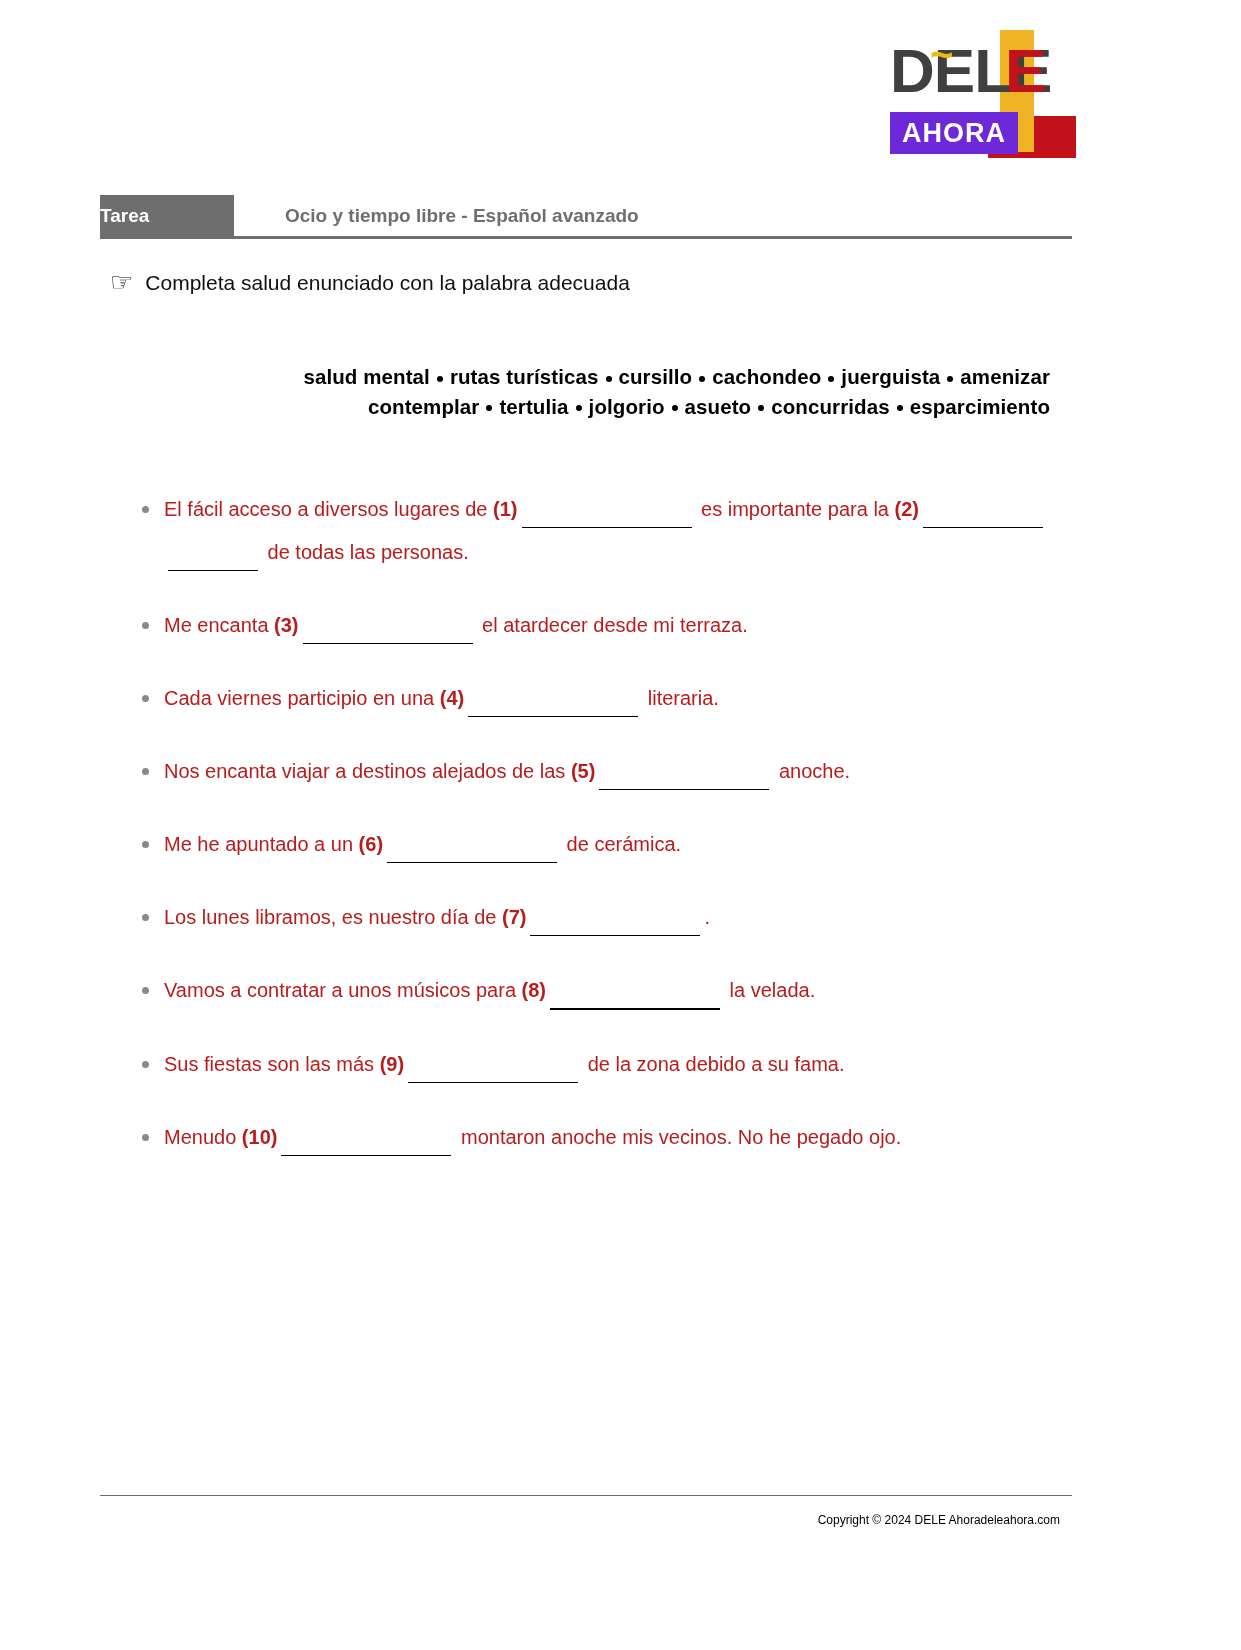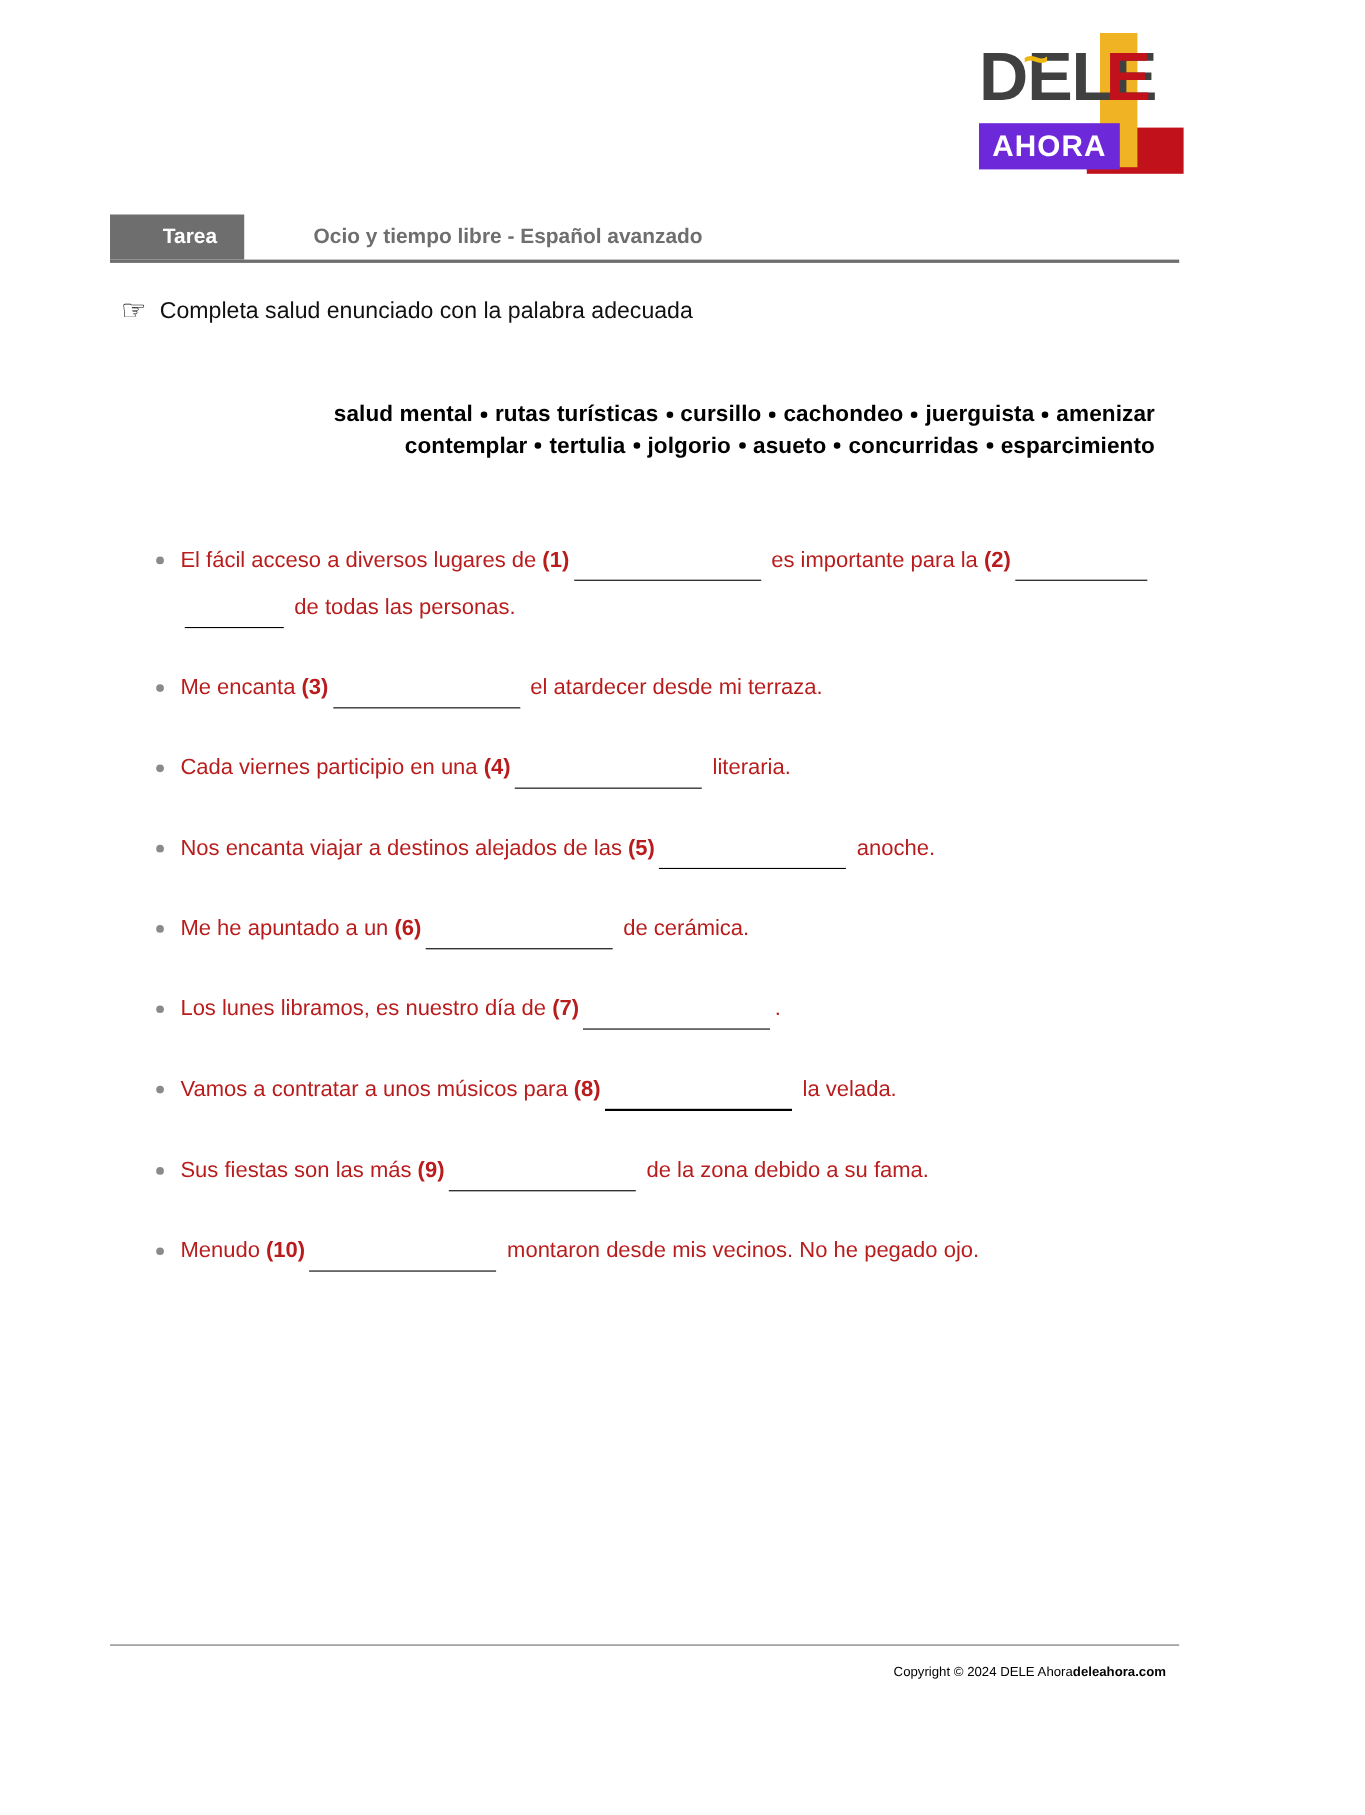--- a/index.html
+++ b/index.html
@@ -108,28 +108,27 @@
     position: absolute;
     left: 100px;
     top: 195px;
     width: 972px;
     height: 41px;
   }
   .tarea-box {
     position: absolute;
     left: 0;
     top: 0;
-    width: 122px;
+    width: 134px;
     height: 41px;
     background: #6e6e6e;
     color: #ffffff;
     font-weight: bold;
     font-size: 19px;
     line-height: 41px;
-    padding-left: 48px;
     box-sizing: border-box;
   }
   .header-title {
     position: absolute;
     left: 185px;
     top: 0;
     height: 41px;
     line-height: 41px;
     color: #6e6e6e;
     font-weight: bold;
@@ -245,21 +244,21 @@
     position: absolute;
     left: 88px;
     top: 1513px;
     width: 972px;
     display: flex;
     justify-content: flex-end;
     align-items: center;
     font-size: 12px;
   }
   .footer-right {
-    font-weight: bold;
+    font-weight: normal;
   }
 </style>
 </head>
 <body>
 
 <div class="page">
 
   <div class="logo-wrap">
     <div class="logo-redbar-right"></div>
     <div class="logo-yellowbar"></div>
@@ -289,21 +288,21 @@
 
   <div class="exercises" id="exercise-list">
       <div class="ex-item"><span class="bullet"></span><span>El fácil acceso a diversos lugares de </span><span class="num">(1)</span><span class="blank w-lg">&nbsp;</span><span> es importante para la </span><span class="num">(2)</span><span class="blank w-md">&nbsp;</span><span style="display: block; height: 0px;"></span><span class="blank w-sm">&nbsp;</span><span> de todas las personas.</span></div>
       <div class="ex-item"><span class="bullet"></span><span>Me encanta </span><span class="num">(3)</span><span class="blank w-lg">&nbsp;</span><span> el atardecer desde mi terraza.</span></div>
       <div class="ex-item"><span class="bullet"></span><span>Cada viernes participio en una </span><span class="num">(4)</span><span class="blank w-lg">&nbsp;</span><span> literaria.</span></div>
       <div class="ex-item"><span class="bullet"></span><span>Nos encanta viajar a destinos alejados de las </span><span class="num">(5)</span><span class="blank w-lg">&nbsp;</span><span> anoche.</span></div>
       <div class="ex-item"><span class="bullet"></span><span>Me he apuntado a un </span><span class="num">(6)</span><span class="blank w-lg">&nbsp;</span><span> de cerámica.</span></div>
       <div class="ex-item"><span class="bullet"></span><span>Los lunes libramos, es nuestro día de </span><span class="num">(7)</span><span class="blank w-lg">&nbsp;</span><span>.</span></div>
       <div class="ex-item"><span class="bullet"></span><span>Vamos a contratar a unos músicos para </span><span class="num">(8)</span><span class="blank w-lg thick">&nbsp;</span><span> la velada.</span></div>
       <div class="ex-item"><span class="bullet"></span><span>Sus fiestas son las más </span><span class="num">(9)</span><span class="blank w-lg">&nbsp;</span><span> de la zona debido a su fama.</span></div>
-      <div class="ex-item"><span class="bullet"></span><span>Menudo </span><span class="num">(10)</span><span class="blank w-lg">&nbsp;</span><span> montaron desde mis vecinos. No he pegado ojo.</span></div>
+      <div class="ex-item"><span class="bullet"></span><span>Menudo </span><span class="num">(10)</span><span class="blank w-lg">&nbsp;</span><span> montaron anoche mis vecinos. No he pegado ojo.</span></div>
     </div>
 
   <div class="footer-rule"></div>
   <div class="footer">
     <div>Copyright © 2024 DELE Ahora</div>
     <div class="footer-right">deleahora.com</div>
   </div>
 
 </div>
 

